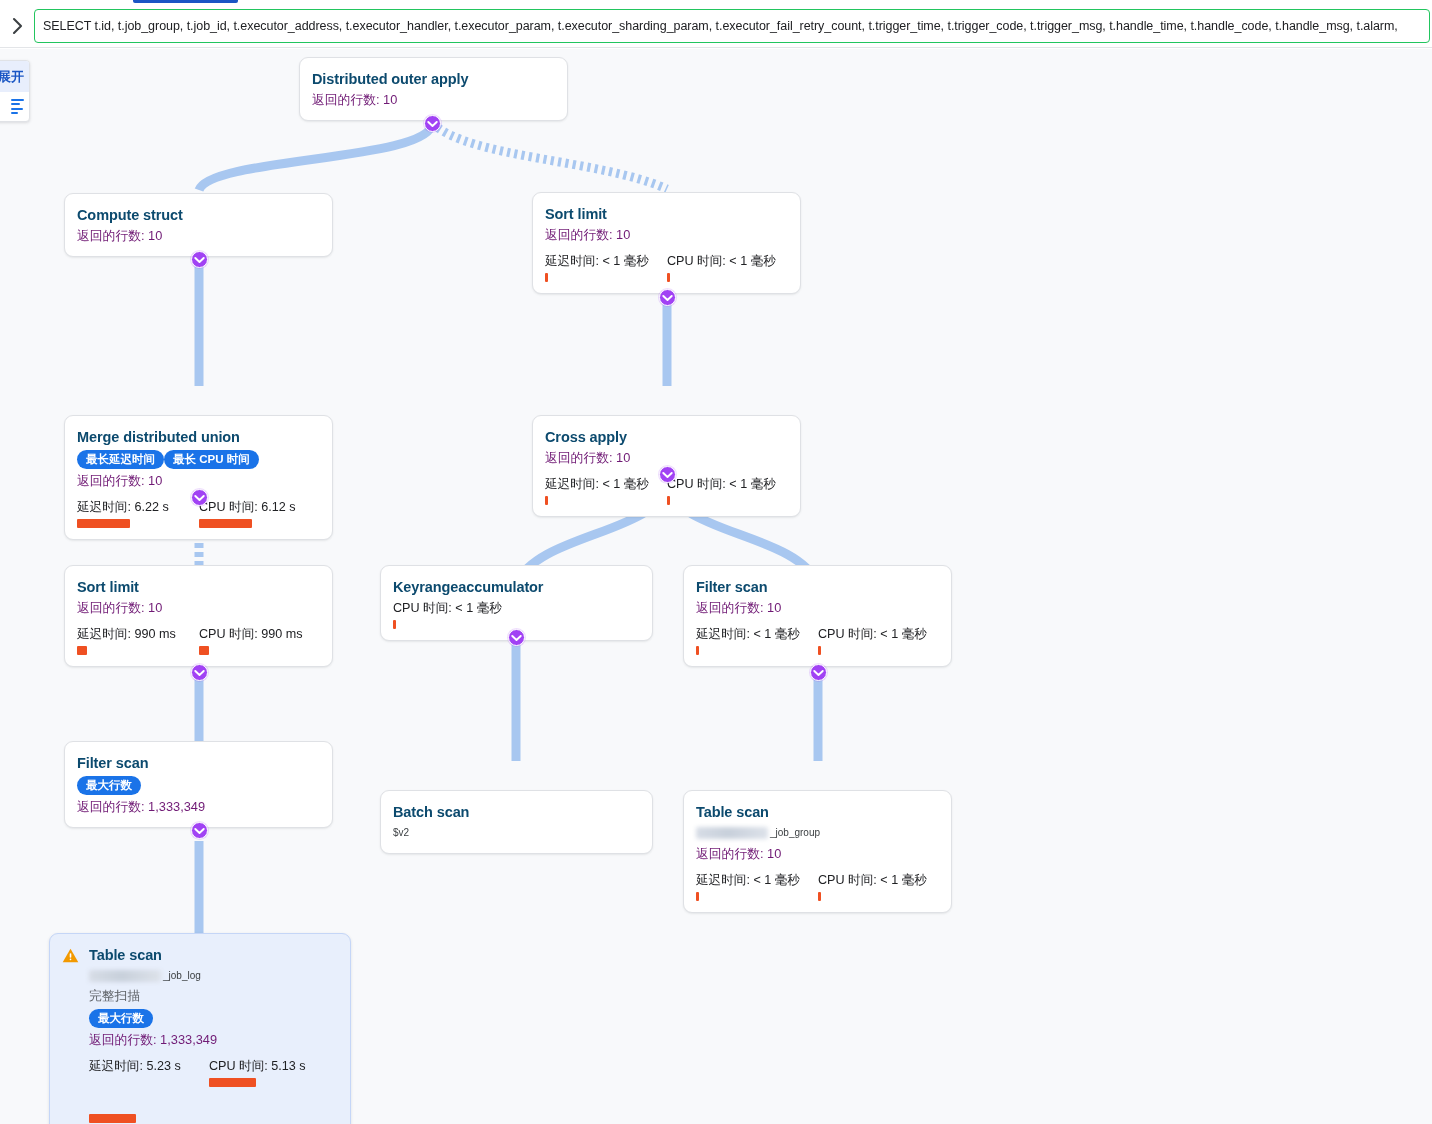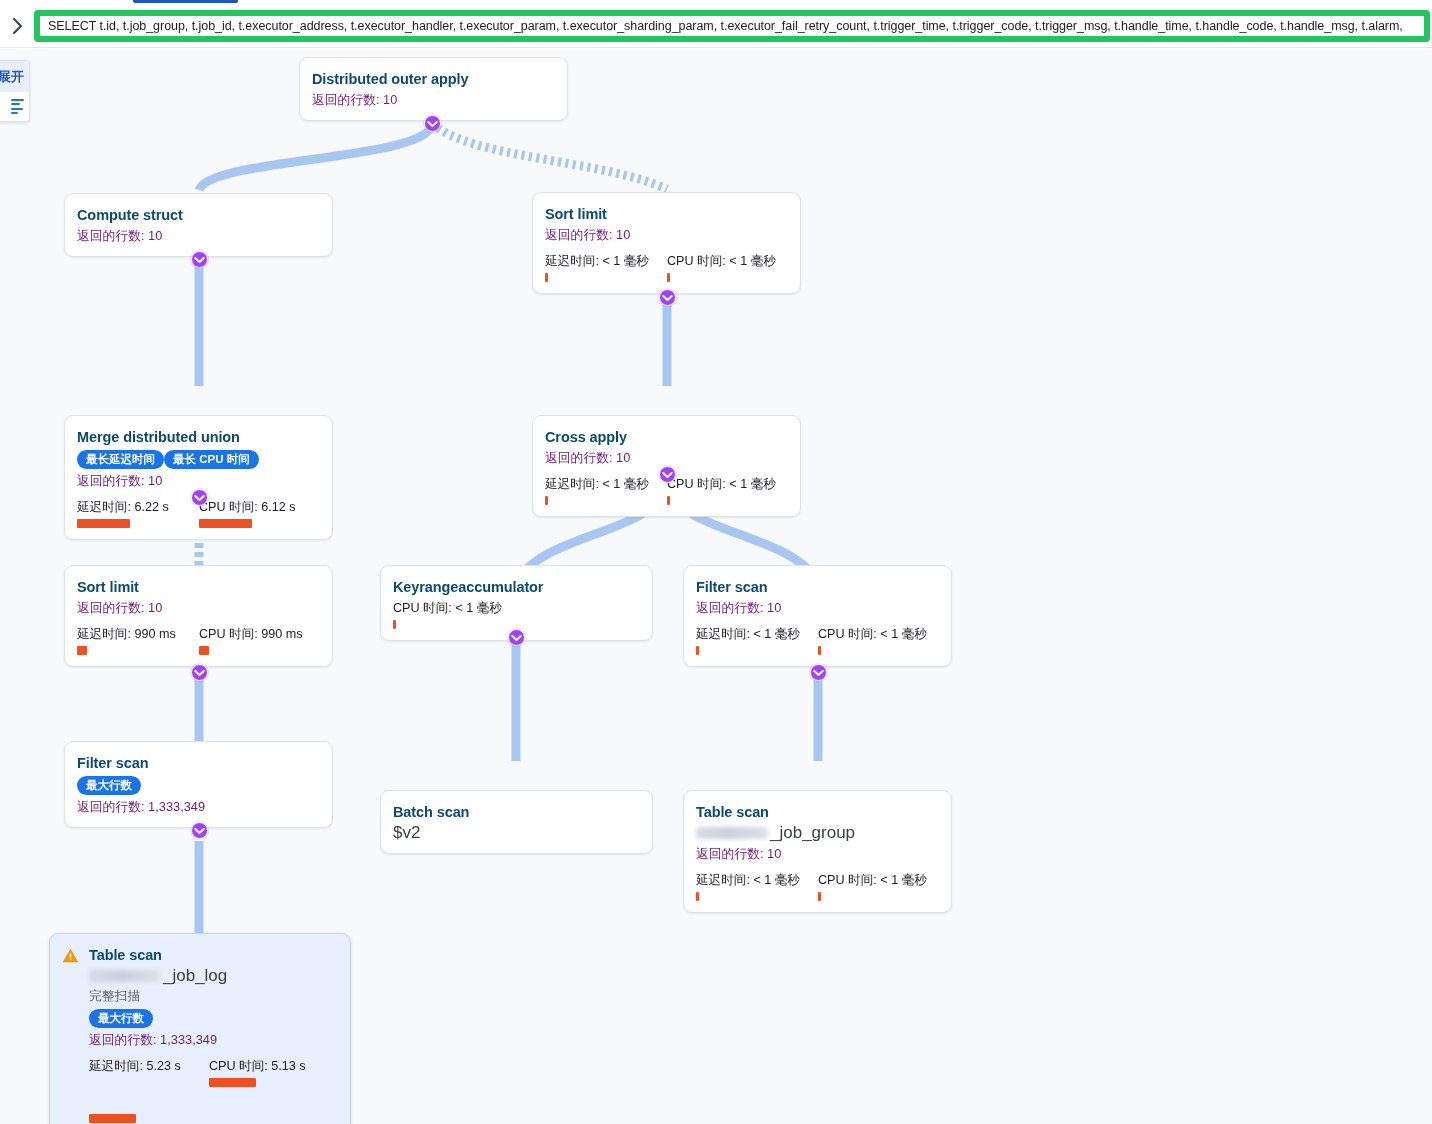--- a/index.html
+++ b/index.html
@@ -28,24 +28,24 @@
     background: #ffffff; border-bottom: 1px solid #e3e5e8;
     display: flex; align-items: center;
   }
   .expand-chevron {
     width: 34px; height: 44px; display: flex; align-items: center; justify-content: center;
     color: #3c4043; flex: 0 0 34px; cursor: pointer;
   }
   .expand-chevron svg { display: block; }
   .query-input {
     flex: 1 1 auto; height: 32px; margin-right: 2px;
-    border: 6px solid #22c55e; border-radius: 4px;
+    border: 1px solid #22c55e; border-radius: 4px;
     background: #ffffff;
     display: flex; align-items: center;
-    padding: 4px 8px; overflow: hidden;
+    padding: 16px 8px; overflow: hidden;
   }
   .query-text {
     font-size: 12.5px; color: #202124; white-space: nowrap;
     overflow: hidden; text-overflow: clip; letter-spacing: -0.05px;
   }
 
   
   .canvas {
     position: absolute; left: 0; top: 49px; width: 1432px; height: 1075px;
     background: #f8f9fb; overflow: hidden;
@@ -96,21 +96,21 @@
     background: #e8effc; border: 1px solid #c5d6f7;
     box-shadow: 0 1px 3px rgba(60,64,67,0.14);
   }
   .node-title {
     font-size: 14.5px; font-weight: 700; color: #0c4a6e;
     line-height: 18px; letter-spacing: -0.1px;
   }
   .node-title-row { display: flex; align-items: center; gap: 10px; }
   .warn-icon { flex: 0 0 auto; display: block; }
   .node-sub {
-    font-size: 17px; color: #3c4043; line-height: 19px; margin-top: 2px;
+    font-size: 10px; color: #3c4043; line-height: 19px; margin-top: 2px;
     display: flex; align-items: center;
   }
   .redacted {
     display: inline-block; width: 72px; height: 12px; border-radius: 2px;
     background: linear-gradient(90deg,#d7dde6,#c8d0db 45%,#dde2ea);
     filter: blur(2px); margin-right: 2px; vertical-align: -1px;
   }
   .node-note { font-size: 12.8px; color: #5f6368; line-height: 19px; margin-top: 1px; }
   .node-rows { font-size: 12.8px; color: #701a75; line-height: 19px; margin-top: 2px; }
 

